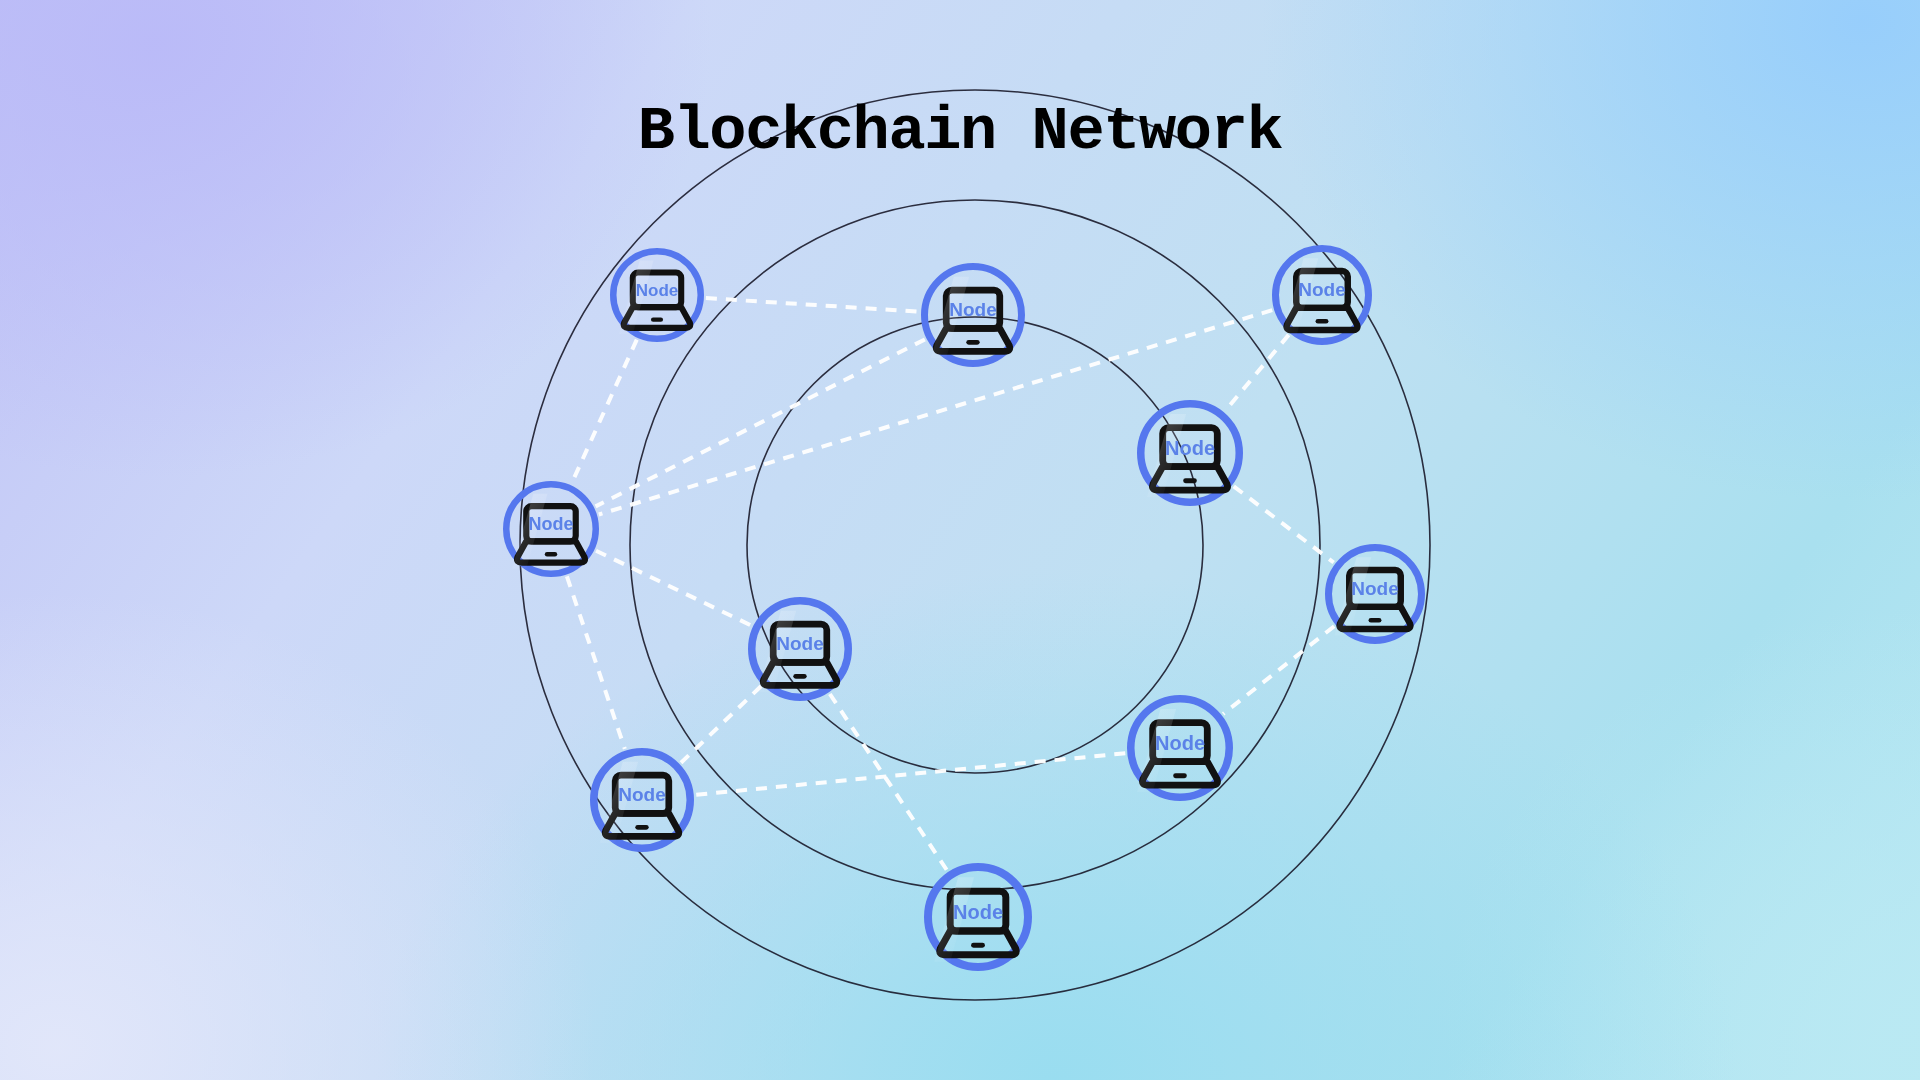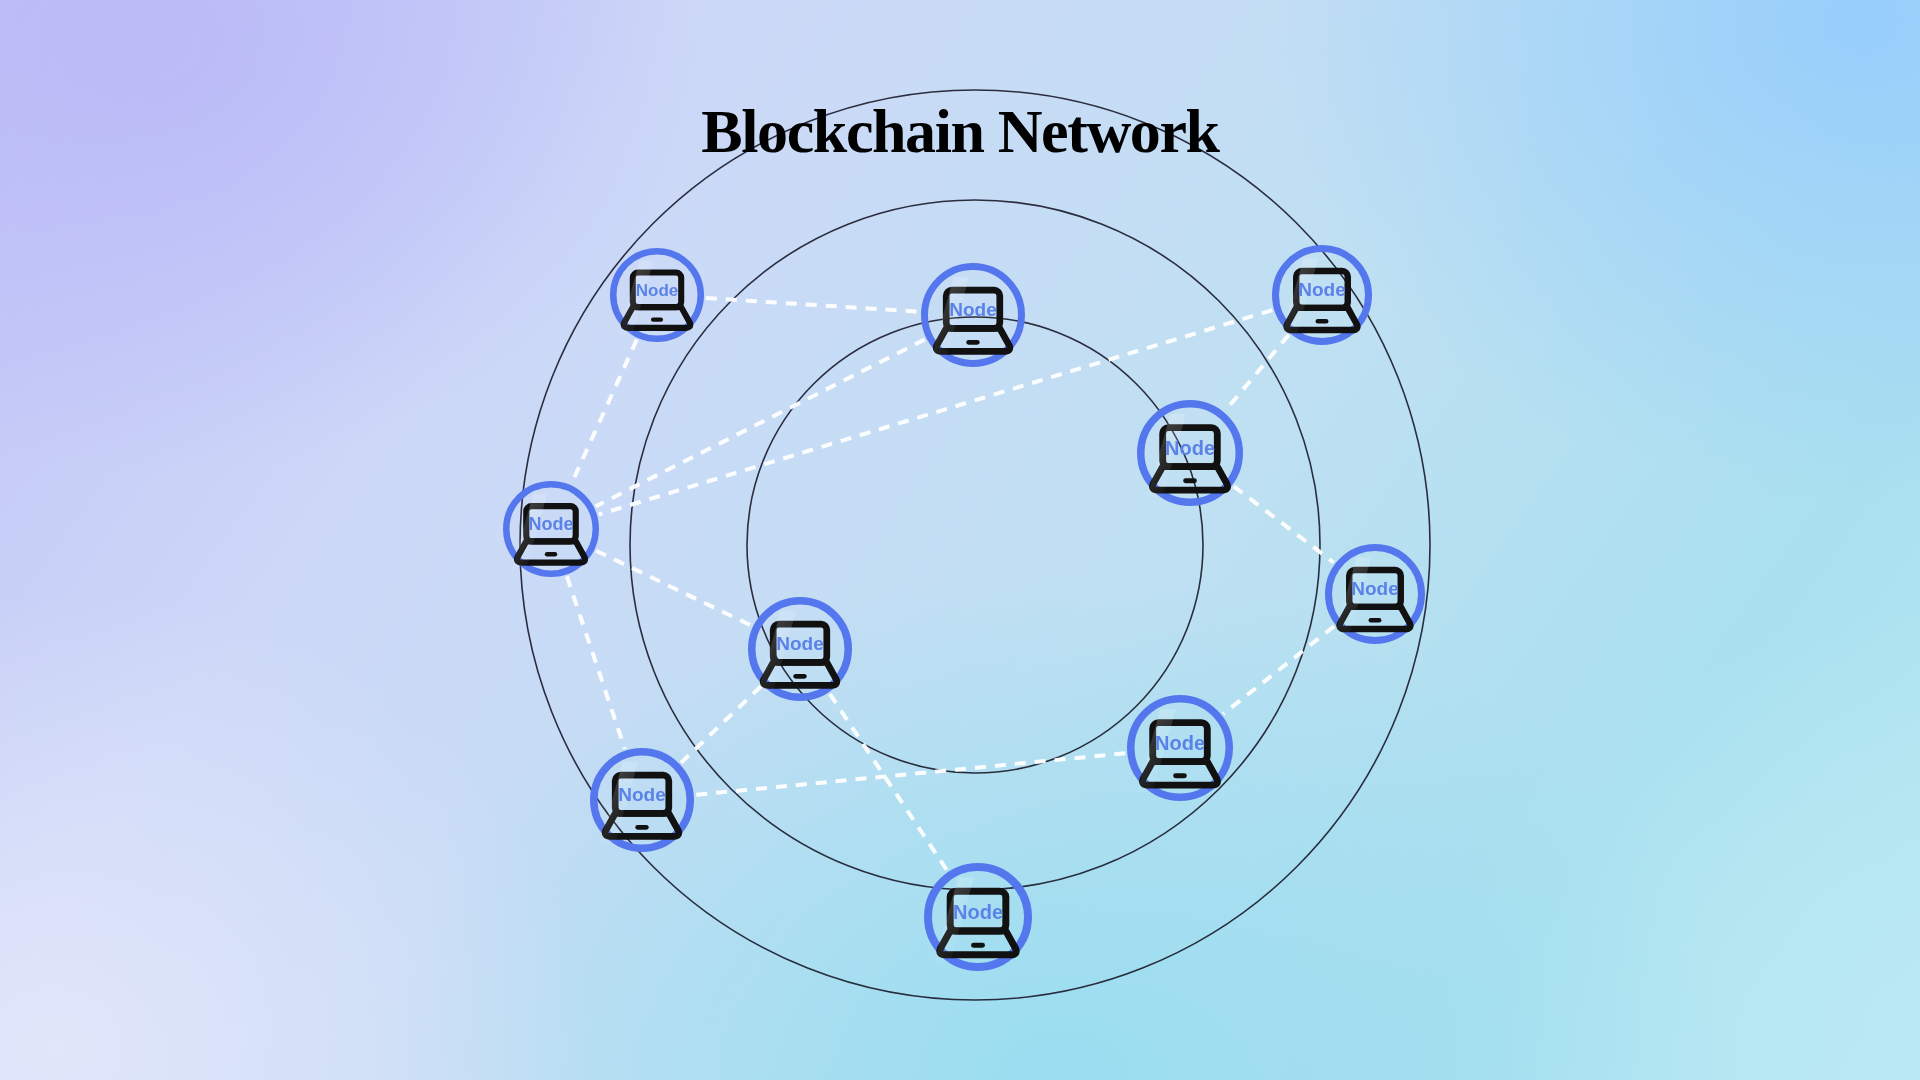--- a/index.html
+++ b/index.html
@@ -32,21 +32,21 @@
     top: 0;
     width: 1920px;
     height: 1080px;
   }
   .title {
     position: absolute;
     left: 0;
     top: 96px;
     width: 1920px;
     text-align: center;
-    font-family: Liberation Serif, serif;
+    font-family: Liberation Mono, monospace;
     font-size: 62px;
     font-weight: bold;
     letter-spacing: -1.4px;
     color: #000000;
     z-index: 40;
     white-space: nowrap;
   }
 </style>
 </head>
 <body>

